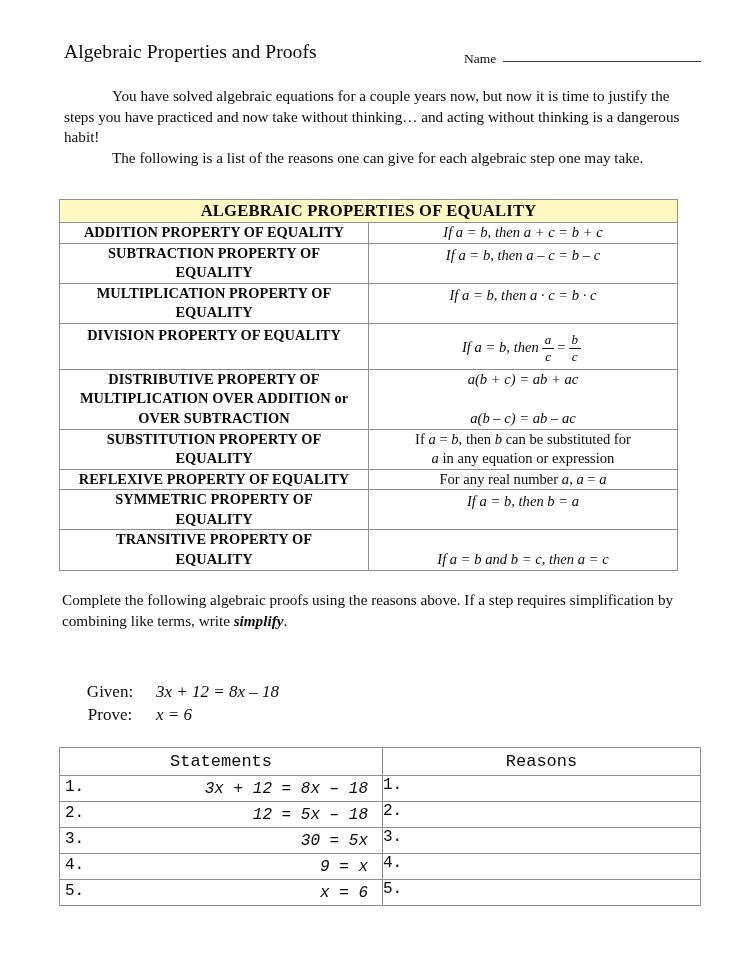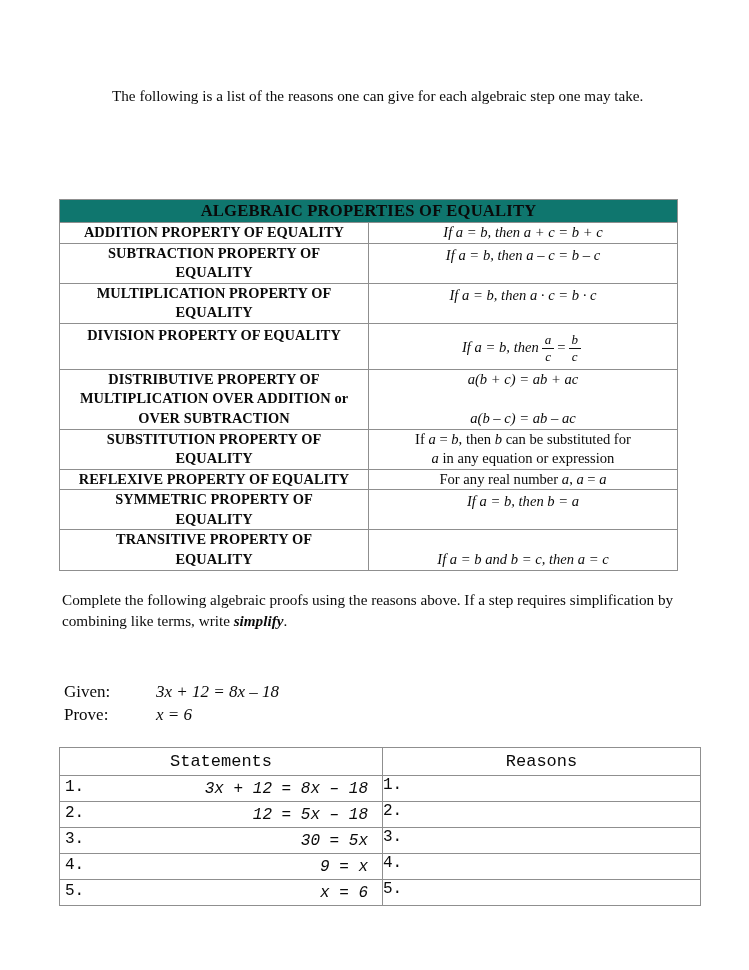--- a/index.html
+++ b/index.html
@@ -83,21 +83,21 @@
     width: 619px;
     border-collapse: collapse;
     table-layout: fixed;
   }
   .prop-table td, .prop-table th {
     border: 1px solid #8f8f8f;
     padding: 0;
     vertical-align: middle;
   }
   .prop-table th.title-cell {
-    background: #0f766e;
+    background: #fef9c3;
     font-weight: bold;
     font-size: 16.6px;
     letter-spacing: .2px;
     text-align: center;
     height: 22px;
     line-height: 20px;
   }
   .prop-name {
     width: 329px;
     text-align: center;
@@ -158,20 +158,21 @@
     font-style: italic;
   }
 
   
   .givenprove {
     position: absolute;
     left: 64px;
     top: 681px;
     font-size: 17px;
     line-height: 22.5px;
+    text-align: center;
   }
   .gp-row { display: flex; }
   .gp-label { width: 92px; }
   .gp-value { font-style: italic; }
 
   
   .proof-table {
     position: absolute;
     left: 59px;
     top: 747px;
@@ -213,22 +214,30 @@
     font-size: 16px;
     padding: 2px 0 2px 6px;
     vertical-align: top;
   }
 </style>
 </head>
 <body>
 
 <div class="page">
 
+  <div class="header-row">
+    <div class="doc-title">Algebraic Properties and Proofs</div>
+    <div class="name-block">
+      <span class="name-label">Name</span>
+      <span class="name-rule"></span>
+    </div>
+  </div>
 
   <div class="intro">
+    <p>You have solved algebraic equations for a couple years now, but now it is time to justify the steps you have practiced and now take without thinking… and acting without thinking is a dangerous habit!</p>
     <p>The following is a list of the reasons one can give for each algebraic step one may take.</p>
   </div>
 
   <table class="prop-table">
     <tbody>
         <tr>
       <th class="title-cell" colspan="2">ALGEBRAIC PROPERTIES OF EQUALITY</th>
     </tr>
 
     <tr class="r-short">

